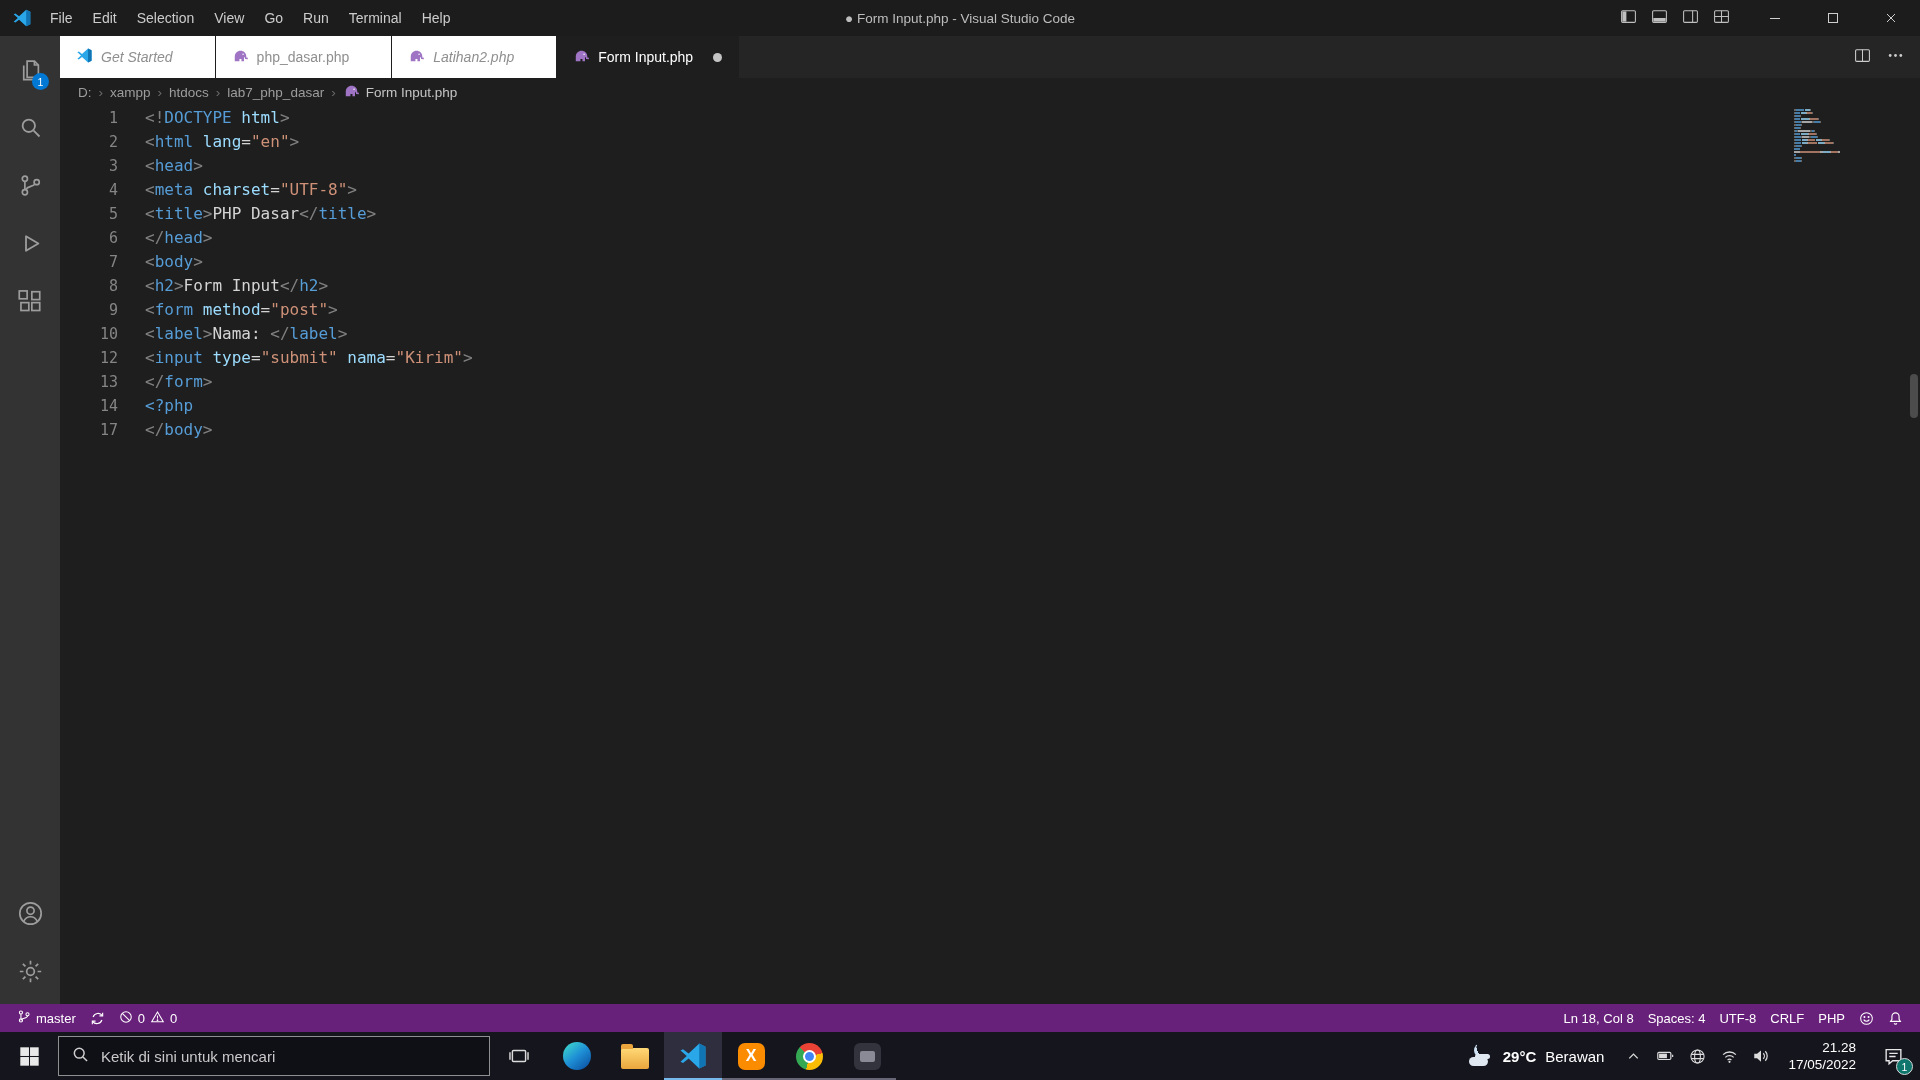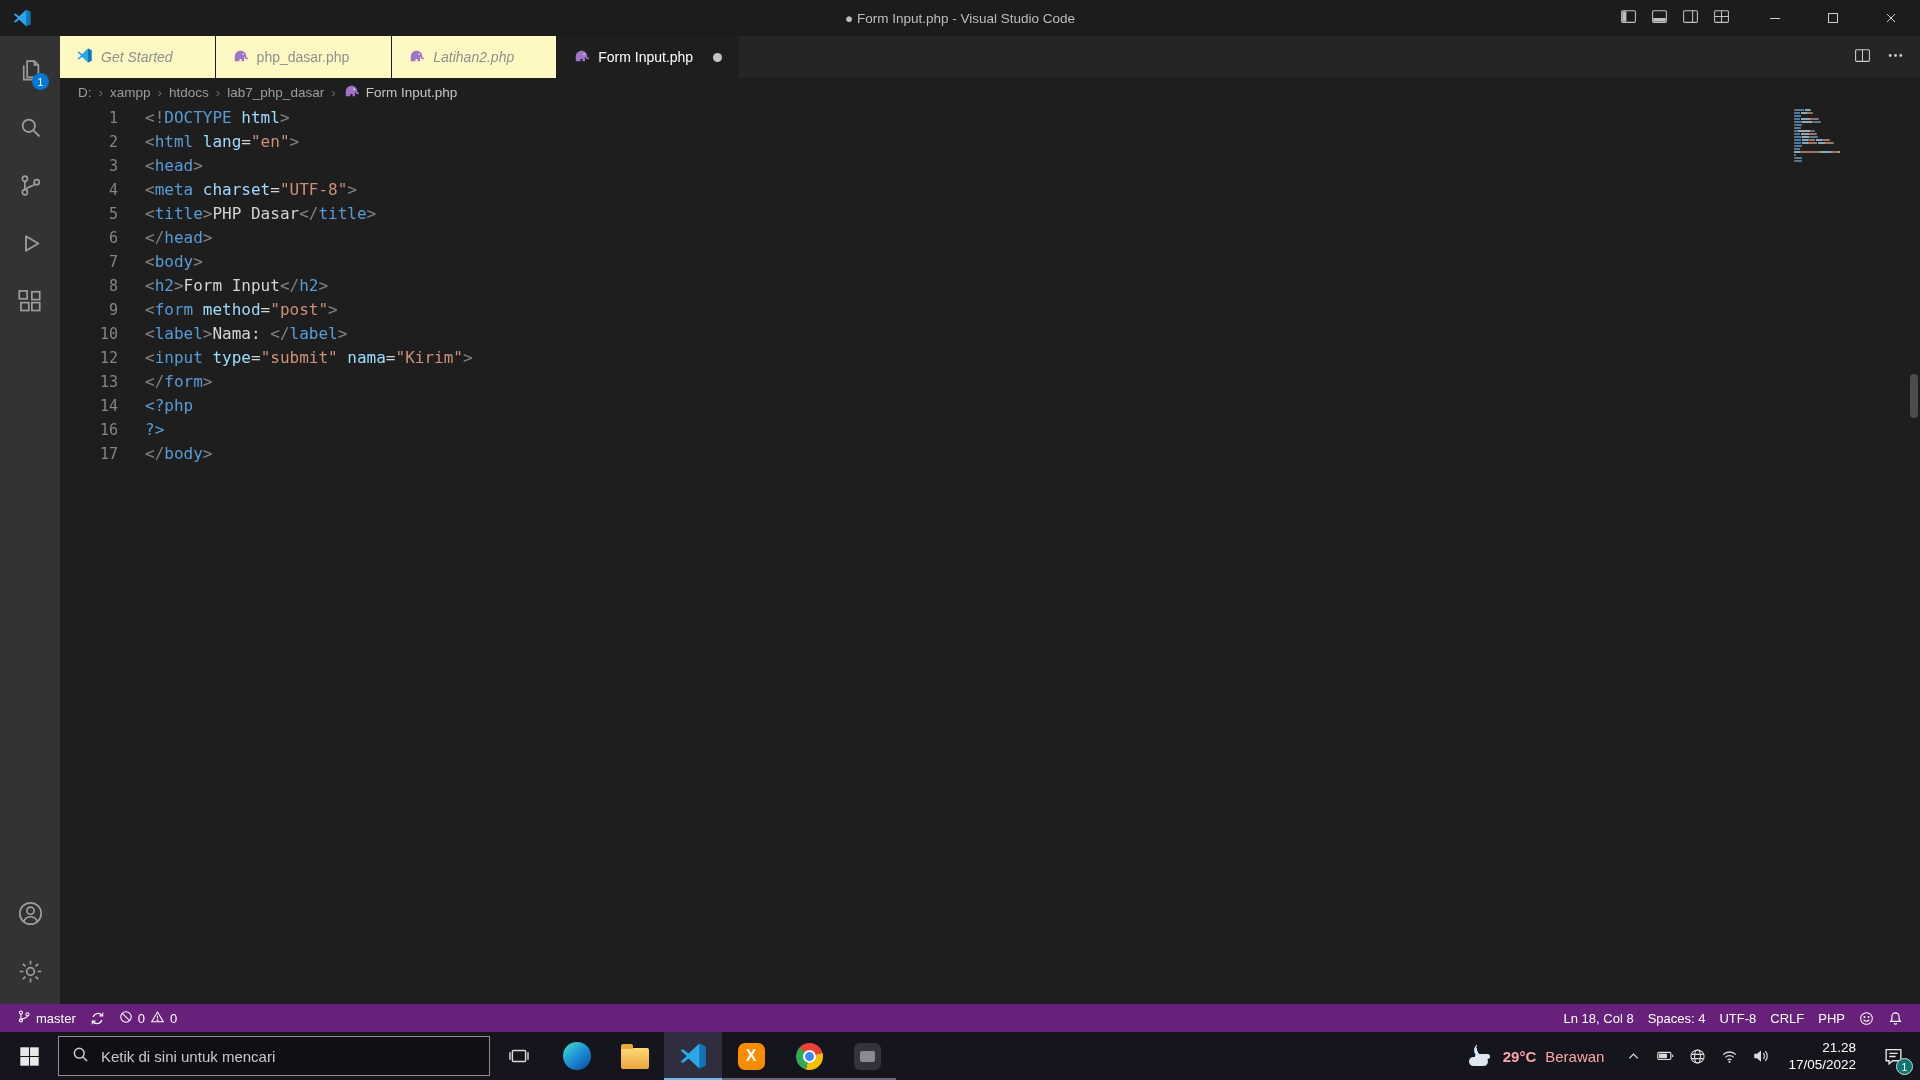--- a/index.html
+++ b/index.html
@@ -21,21 +21,21 @@
   .main{flex:1;display:flex;min-height:0}
   .activitybar{flex:0 0 60px;background:#333333;display:flex;flex-direction:column;align-items:center;padding-top:4px}
   .ab-item{width:60px;height:58px;display:flex;align-items:center;justify-content:center;position:relative;cursor:pointer}
   .ab-badge{position:absolute;right:11px;bottom:8px;min-width:17px;height:17px;border-radius:9px;background:#0078d4;color:#fff;font-size:10.5px;display:flex;align-items:center;justify-content:center;padding:0 3px}
   .ab-bottom{margin-top:auto;margin-bottom:4px;display:flex;flex-direction:column}
 
   .editor-col{flex:1;display:flex;flex-direction:column;min-width:0;background:#1e1e1e}
 
   
   .tabbar{flex:0 0 42px;background:#252526;display:flex;align-items:stretch}
-  .tab{display:flex;align-items:center;gap:8px;padding:0 16px;background:#fef9c3;border-right:1px solid #1e1e1e;color:#8f8f8f;font-size:14px;cursor:pointer;min-width:150px}
+  .tab{display:flex;align-items:center;gap:8px;padding:0 16px;background:#ffffff;border-right:1px solid #1e1e1e;color:#8f8f8f;font-size:14px;cursor:pointer;min-width:150px}
   .tab.active{background:#1e1e1e;color:#ffffff}
   .tab.italic .tab-label{font-style:italic}
   .dirty-dot{width:9px;height:9px;border-radius:50%;background:#c4c4c4;margin-left:12px}
   .tab-spacer{width:18px}
   .tab-actions{margin-left:auto;display:flex;align-items:center;gap:16px;padding:0 16px;color:#cccccc}
 
   
   .breadcrumb{flex:0 0 28px;display:flex;align-items:center;gap:7px;padding-left:18px;font-size:13.5px;color:#9d9d9d}
   .bc-seg{cursor:pointer}
   .bc-sep{color:#6a6a6a}
@@ -64,21 +64,21 @@
   .sb-right{margin-left:auto;display:flex;align-items:center}
 
   
   .taskbar{flex:0 0 48px;background:#15151e;display:flex;align-items:center}
   .tsk-btn{width:58px;height:48px;display:flex;align-items:center;justify-content:center;cursor:pointer}
   .tsk-search{width:432px;height:40px;background:#0f0f16;border:1px solid #8f8f8f;display:flex;align-items:center;gap:12px;padding:0 13px;color:#c9c9c9;font-size:15px;cursor:text}
   .tb-app{width:58px;height:48px;display:flex;align-items:center;justify-content:center;position:relative;cursor:pointer}
   .tb-app.active{background:#2e2e3e;box-shadow:inset 0 -2px 0 #76b9ed}
   .tb-app.running{box-shadow:inset 0 -2px 0 #667}
   .tb-right{margin-left:auto;display:flex;align-items:center;gap:2px;padding-right:2px}
-  .weather{display:flex;align-items:center;gap:9px;padding:0 12px;height:48px;cursor:pointer;color:#fca5a5;font-size:15px}
+  .weather{display:flex;align-items:center;gap:9px;padding:0 12px;height:48px;cursor:pointer;color:#ffffff;font-size:15px}
   .tray-icon{width:30px;height:48px;display:flex;align-items:center;justify-content:center;cursor:pointer}
   .clock{text-align:right;font-size:13.5px;line-height:17px;color:#fff;padding:0 10px;cursor:default}
   .action-center{width:50px;height:48px;display:flex;align-items:center;justify-content:center;position:relative;cursor:pointer}
   .ac-badge{position:absolute;right:5px;bottom:5px;min-width:17px;height:17px;border-radius:9px;background:#0f766e;border:1px solid #d8d8d8;color:#fff;font-size:10.5px;display:flex;align-items:center;justify-content:center}
 
   
   .ico-edge{width:28px;height:28px;border-radius:50%;background:linear-gradient(140deg,#3fd9cc 5%,#1e8fd5 50%,#0b4fa0 95%)}
   .ico-folder{width:28px;height:21px;background:linear-gradient(#ffd977,#eaa63d);border-radius:2px;position:relative;margin-top:5px}
   .ico-folder::before{content:"";position:absolute;top:-4px;left:0;width:12px;height:5px;background:#eaa63d;border-radius:2px 2px 0 0}
   .ico-xampp{width:27px;height:27px;border-radius:7px;background:#fb8c00;color:#fff;font-weight:bold;display:flex;align-items:center;justify-content:center;font-size:16px;font-family:"Liberation Sans",sans-serif}
@@ -95,20 +95,30 @@
 
 <div class="app">
 
   <div class="titlebar">
     <span class="tb-logo">
       <svg width="20" height="20" viewBox="0 0 24 24">
           <path fill="#2aa7e8" d="M17 2 8.5 10 4 6.5l-2 1 5 4.5-5 4.5 2 1L8.5 14 17 22l5-2.5v-15z"></path>
           <path fill="#0e6fad" d="M17 2v20l5-2.5v-15z" opacity=".9"></path>
         </svg>
     </span>
+    <div class="menubar">
+        <div class="menu-item">File</div>
+        <div class="menu-item">Edit</div>
+        <div class="menu-item">Selection</div>
+        <div class="menu-item">View</div>
+        <div class="menu-item">Go</div>
+        <div class="menu-item">Run</div>
+        <div class="menu-item">Terminal</div>
+        <div class="menu-item">Help</div>
+      </div>
     <div class="window-title">● Form Input.php - Visual Studio Code</div>
     <div class="titlebar-right">
       <div class="layout-icons">
         <span><svg width="17" height="17" viewBox="0 0 16 16" fill="none" stroke="#bfbfbf">
               <rect x="1.5" y="2.5" width="13" height="11" rx="1"></rect>
               <rect x="2.2" y="3.2" width="3.8" height="9.6" fill="#bfbfbf" stroke="none"></rect>
             </svg></span>
         <span><svg width="17" height="17" viewBox="0 0 16 16" fill="none" stroke="#bfbfbf">
               <rect x="1.5" y="2.5" width="13" height="11" rx="1"></rect>
               <rect x="2.2" y="9.4" width="11.6" height="3.4" fill="#bfbfbf" stroke="none"></rect>
@@ -310,24 +320,20 @@
             </div>
             <div class="code-row">
               <span class="ln">13</span>
               <span class="line-text"><span class="tk-p">&lt;/</span><span class="tk-t">form</span><span class="tk-p">&gt;</span></span>
             </div>
             <div class="code-row">
               <span class="ln">14</span>
               <span class="line-text"><span class="tk-k">&lt;?php</span></span>
             </div>
             <div class="code-row">
-              <span class="ln">16</span>
-              <span class="line-text"><span class="tk-k">?&gt;</span></span>
-            </div>
-            <div class="code-row">
               <span class="ln">17</span>
               <span class="line-text"><span class="tk-p">&lt;/</span><span class="tk-t">body</span><span class="tk-p">&gt;</span></span>
             </div>
           </div>
         <div class="minimap" id="minimap-host">
             <div class="mm-line">
               <i style="width: 2px; background: rgb(128, 128, 128);"></i>
               <i style="width: 8px; background: rgb(86, 156, 214);"></i>
               <i style="width: 1px; background: transparent;"></i>
               <i style="width: 5px; background: rgb(156, 220, 254);"></i>

